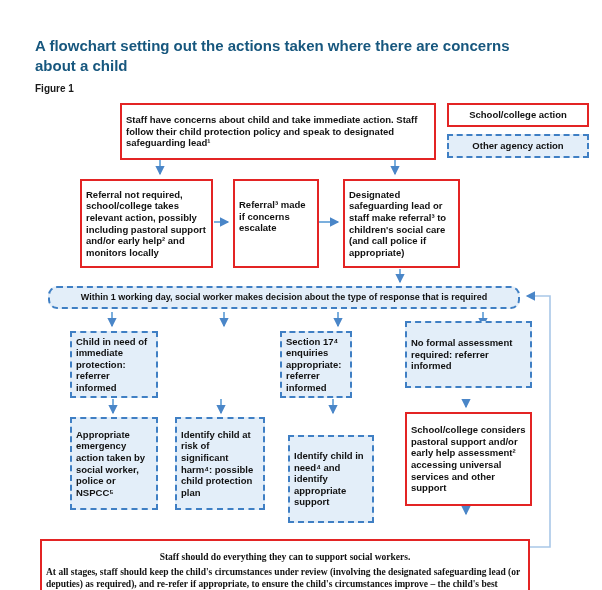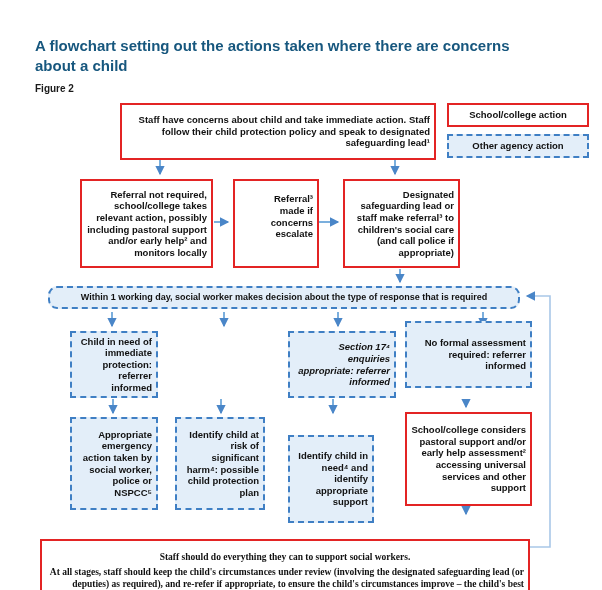--- a/index.html
+++ b/index.html
@@ -10,21 +10,21 @@
     --arrowhead:#4a86c8;
     --feedback:#a9c7e8;
     --title:#17577e;
   }
   html,body{margin:0;padding:0;}
   body{font-family:"Liberation Sans","DejaVu Sans",sans-serif;background:#fff;}
   .canvas{position:relative;width:602px;height:590px;background:#fff;overflow:hidden;}
   .page-title{position:absolute;left:35px;top:36px;width:505px;font-size:15px;line-height:1.35;font-weight:bold;color:var(--title);}
   .figure-label{position:absolute;left:35px;top:83px;font-size:10px;font-weight:bold;color:#1a1a1a;}
   .box{position:absolute;box-sizing:border-box;display:flex;flex-direction:column;align-items:center;justify-content:center;
-       text-align:right;font-weight:bold;color:#111;font-size:9.5px;line-height:1.22;padding:3px 4px;z-index:2;}
+       text-align:left;font-weight:bold;color:#111;font-size:9.5px;line-height:1.22;padding:3px 4px;z-index:2;}
   .red-box{border:2.5px solid var(--red);background:#fff;}
   .dash-box{border:2px dashed var(--blue);background:var(--fill);}
   .bar-text{font-size:9px;white-space:nowrap;}
   .bottom-note div{margin:1px 0;}
   svg.flow-lines{position:absolute;left:0;top:0;z-index:1;}
 </style>
 </head>
 <body>
 
 <div class="canvas">
@@ -48,51 +48,51 @@
       <line x1="113" y1="399" x2="113" y2="413" marker-end="url(#ah)"></line>
       <line x1="221" y1="399" x2="221" y2="413" marker-end="url(#ah)"></line>
       <line x1="333" y1="399" x2="333" y2="413" marker-end="url(#ah)"></line>
       <line x1="466" y1="399" x2="466" y2="407" marker-end="url(#ah)"></line>
       <line x1="466" y1="507" x2="466" y2="514" marker-end="url(#ah)"></line>
       <polyline points="530,547 550,547 550,296 527,296" stroke="var(--feedback)" marker-end="url(#ah)"></polyline>
     </g>
   </svg>
 
   <div class="page-title">A flowchart setting out the actions taken where there are concerns about a child</div>
-  <div class="figure-label">Figure 2</div>
+  <div class="figure-label">Figure 1</div>
 
   <div class="box red-box" style="left:120px;top:103px;width:316px;height:57px;">
     <span>Staff have concerns about child and take immediate action. Staff follow their child protection policy and speak to designated safeguarding lead¹</span>
   </div>
 
   <div class="box red-box" style="left:447px;top:103px;width:142px;height:24px;">
     <span>School/college action</span>
   </div>
   <div class="box dash-box" style="left:447px;top:134px;width:142px;height:24px;">
     <span>Other agency action</span>
   </div>
 
   <div class="box red-box" style="left:80px;top:179px;width:133px;height:89px;">
     <span>Referral not required, school/college takes relevant action, possibly including pastoral support and/or early help² and monitors locally</span>
   </div>
   <div class="box red-box" style="left:233px;top:179px;width:86px;height:89px;align-items:center;">
-    <span style="margin-bottom:14px;margin-left:20px;">Referral³ made if concerns escalate</span>
+    <span style="margin-bottom:14px;">Referral³ made if concerns escalate</span>
   </div>
   <div class="box red-box" style="left:343px;top:179px;width:117px;height:89px;">
     <span>Designated safeguarding lead or staff make referral³ to children's social care (and call police if appropriate)</span>
   </div>
 
   <div class="box dash-box bar-text" style="left:48px;top:286px;width:472px;height:23px;border-radius:9px;">
     <span>Within 1 working day, social worker makes decision about the type of response that is required</span>
   </div>
 
   <div class="box dash-box" style="left:70px;top:331px;width:88px;height:67px;">
     <span>Child in need of immediate protection: referrer informed</span>
   </div>
-  <div class="box dash-box" style="left:288px;top:331px;width:108px;height:67px;font-style:italic;">
+  <div class="box dash-box" style="left:280px;top:331px;width:72px;height:67px;">
     <span>Section 17⁴ enquiries appropriate: referrer informed</span>
   </div>
   <div class="box dash-box" style="left:405px;top:321px;width:127px;height:67px;">
     <span>No formal assessment required: referrer informed</span>
   </div>
 
   <div class="box dash-box" style="left:70px;top:417px;width:88px;height:93px;">
     <span>Appropriate emergency action taken by social worker, police or NSPCC⁵</span>
   </div>
   <div class="box dash-box" style="left:175px;top:417px;width:90px;height:93px;">

